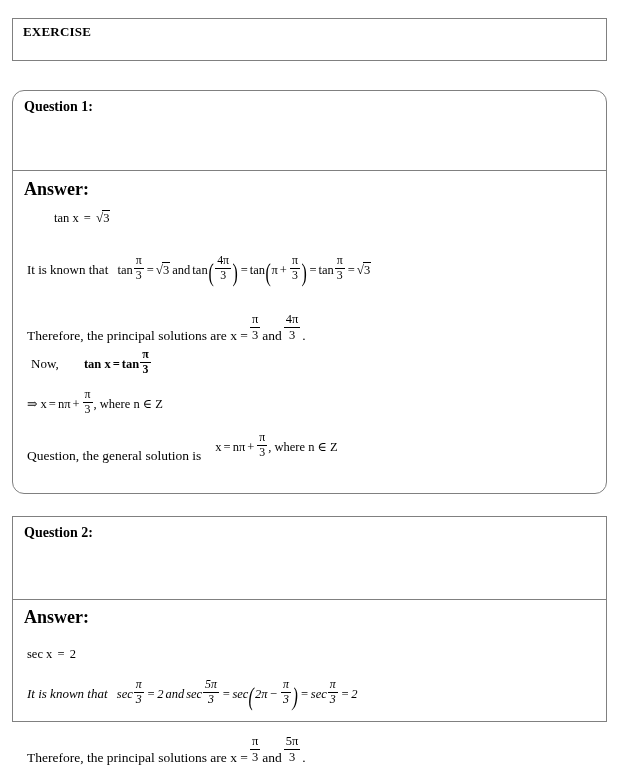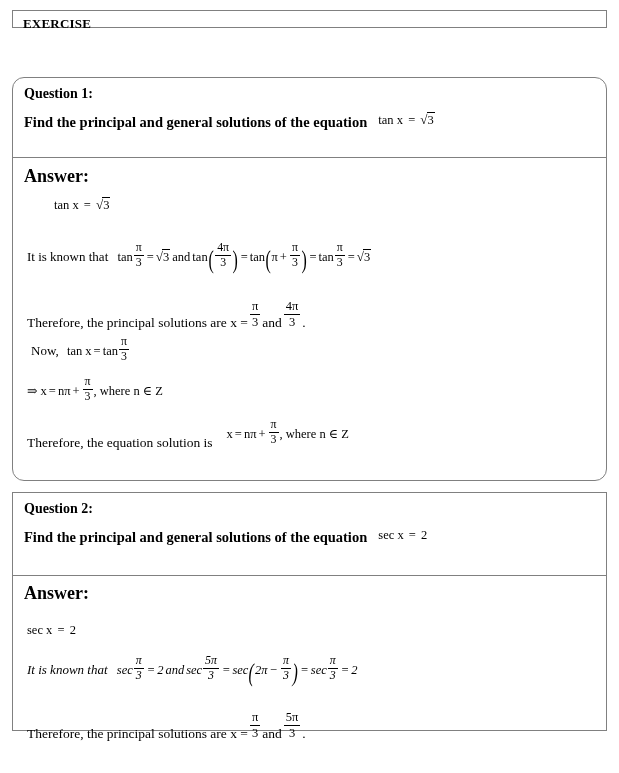--- a/index.html
+++ b/index.html
@@ -26,26 +26,26 @@
   
   .box {
     position: absolute;
     left: 12px;
     width: 595px;
     box-sizing: border-box;
     border: 1px solid #808080;
     background: #ffffff;
   }
   .exercise-box {
-    top: 10px;
-    height: 18px;
+    top: 18px;
+    height: 43px;
     padding-left: 40px;
   }
-  .q1-box  { top: 77px;  height: 404px; border-radius: 12px; }
-  .q2-box  { top: 492px; height: 239px; }
+  .q1-box  { top: 90px;  height: 404px; border-radius: 12px; }
+  .q2-box  { top: 516px; height: 206px; }
 
   .divider {
     position: absolute;
     left: 0;
     width: 100%;
     height: 0;
     border-top: 1px solid #808080;
   }
 
   
@@ -153,28 +153,20 @@
 <div class="page">
 
   <div class="box exercise-box">
     <div class="hdr exercise-label">EXERCISE</div>
   </div>
 
   <div class="box q1-box">
 
     <div class="qlabel" style="top:8px;">Question 1:</div>
 
-    <div class="qprompt" style="top:36px;">
-      <span>Find the principal and general solutions of the equation</span><span class="math" style="font-weight:normal; margin-left:8px; position:relative; top:-3px;">
-        <span>tan</span>
-        <span>x</span>
-        <span class="op">=</span>
-        <span class="sqrt"><span class="rad">√</span><span class="rand">3</span></span>
-      </span>
-    </div>
 
     <div class="divider" style="top:79px;"></div>
 
     <div class="ans-label" style="top:88px;">Answer:</div>
 
     <div class="line math" style="left:14px; top:120px;margin-left:27px;">
       <span>tan</span>
       <span>x</span>
       <span class="op">=</span>
       <span class="sqrt"><span class="rad">√</span><span class="rand">3</span></span>
@@ -186,49 +178,41 @@
         <span>tan</span><span class="frac"><span class="num">π</span><span class="den">3</span></span><span class="op">=</span><span class="sqrt"><span class="rad">√</span><span class="rand">3</span></span><span class="op">and</span><span>tan</span><span class="paren">(</span><span class="frac"><span class="num">4π</span><span class="den">3</span></span><span class="paren">)</span><span class="op">=</span><span>tan</span><span class="paren">(</span><span>π</span><span class="op">+</span><span class="frac"><span class="num">π</span><span class="den">3</span></span><span class="paren">)</span><span class="op">=</span><span>tan</span><span class="frac"><span class="num">π</span><span class="den">3</span></span><span class="op">=</span><span class="sqrt"><span class="rad">√</span><span class="rand">3</span></span>
       </span>
     </div>
 
     <div class="line" style="left:14px; top:222px; font-size:13.5px;">
       <span>Therefore, the principal solutions are x =</span><span class="frac-raised"><span class="num">π</span><span class="den">3</span></span><span>and</span><span class="frac-raised"><span class="num">4π</span><span class="den">3</span></span><span>.</span>
     </div>
 
     <div class="line" style="left:18px; top:258px; font-size:13px;">
       <span>Now,</span>
-      <span class="math" style="margin-left:5px;">
+      <span class="math" style="margin-left:22px;font-weight:bold;">
         <span>tan</span>
         <span>x</span><span class="op">=</span><span>tan</span><span class="frac"><span class="num">π</span><span class="den">3</span></span>
       </span>
     </div>
 
     <div class="line math" style="left:14px; top:298px;">
       <span>⇒</span>
       <span>x</span><span class="op">=</span><span>nπ</span><span class="op">+</span><span class="frac"><span class="num">π</span><span class="den">3</span></span><span>, where n ∈ Z</span>
     </div>
 
     <div class="line" style="left:14px; top:350px; font-size:13.5px;">
-      <span>Therefore, the equation solution is</span><span class="math" style="margin-left:14px; position:relative; top:-9px;"><span>x</span><span class="op">=</span><span>nπ</span><span class="op">+</span><span class="frac"><span class="num">π</span><span class="den">3</span></span><span>, where n ∈ Z</span></span>
+      <span>Question, the general solution is</span><span class="math" style="margin-left:14px; position:relative; top:-9px;"><span>x</span><span class="op">=</span><span>nπ</span><span class="op">+</span><span class="frac"><span class="num">π</span><span class="den">3</span></span><span>, where n ∈ Z</span></span>
     </div>
 
   </div>
 
   <div class="box q2-box">
 
     <div class="qlabel" style="top:8px;">Question 2:</div>
 
-    <div class="qprompt" style="top:36px;">
-      <span>Find the principal and general solutions of the equation</span><span class="math" style="font-weight:normal; margin-left:8px; position:relative; top:-3px;">
-        <span>sec</span>
-        <span>x</span>
-        <span class="op">=</span>
-        <span>2</span>
-      </span>
-    </div>
 
     <div class="divider" style="top:82px;"></div>
 
     <div class="ans-label" style="top:90px;">Answer:</div>
 
     <div class="line math" style="left:14px; top:122px;margin-top:9px;">
       <span>sec</span>
       <span>x</span>
       <span class="op">=</span>
       <span>2</span>

